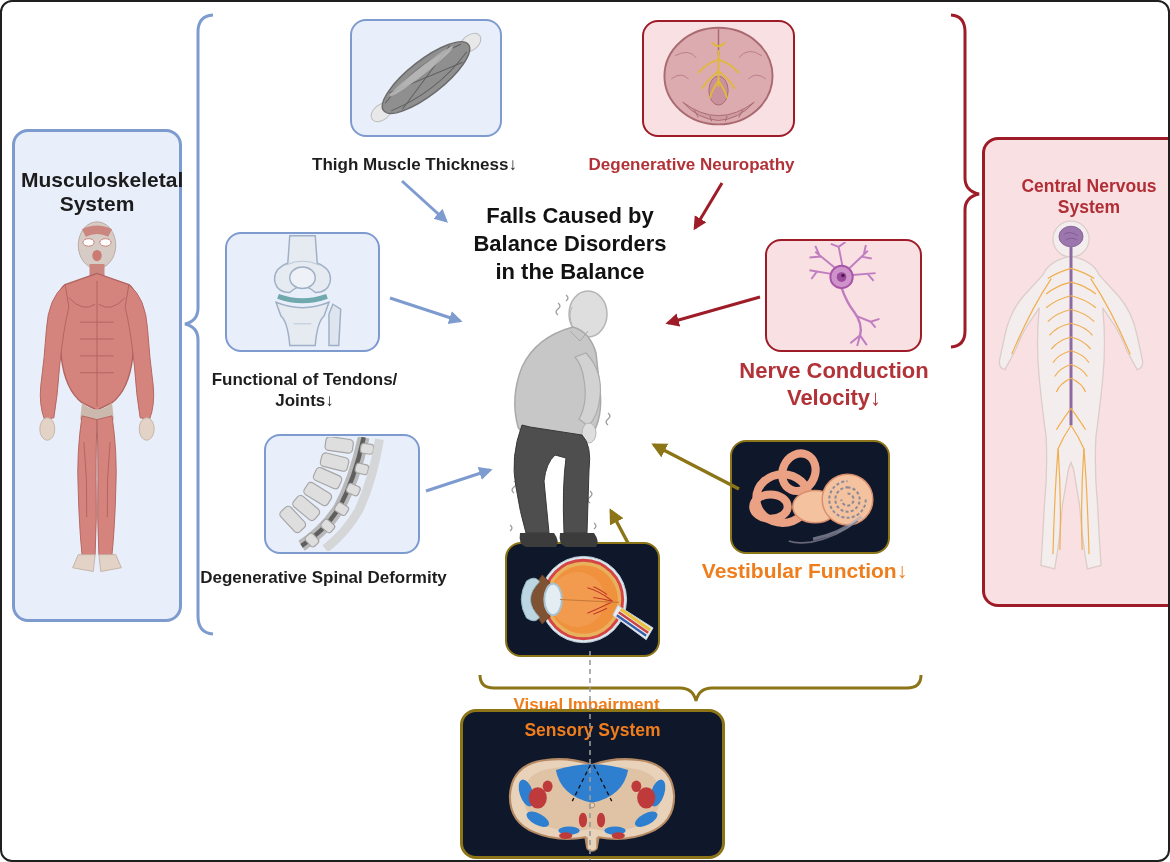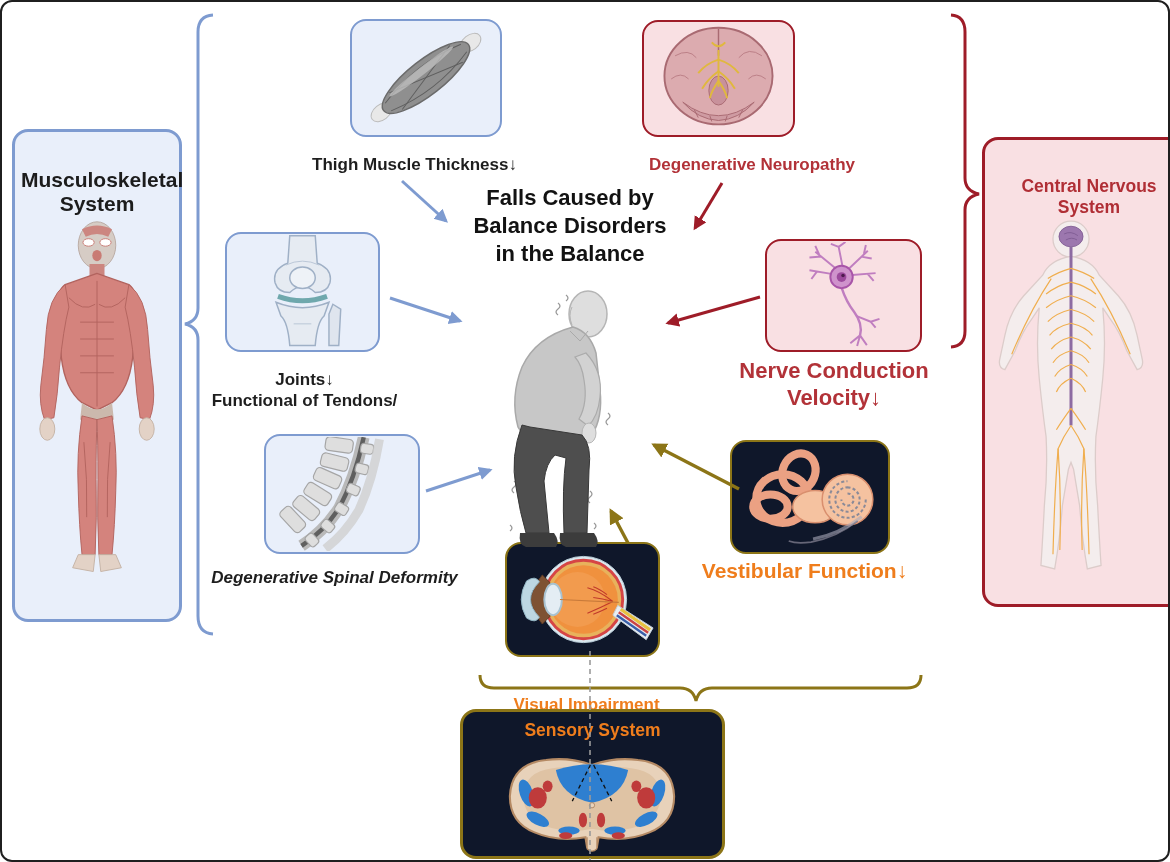--- a/index.html
+++ b/index.html
@@ -13,21 +13,21 @@
   .box.pink{background:#f9e0e3;border:3px solid #9e1c28;border-radius:16px;}
   .box.cream{background:#0f172a;border:3px solid #8c7517;border-radius:16px;}
   .panel{border-width:3px;border-radius:20px;}
   .lbl{position:absolute;font-weight:bold;text-align:center;color:#1e1e1e;line-height:1.22;}
   .lbl.red{color:#b23238;}
   .lbl.orange{color:#ef7d1c;}
   .sysname{position:relative;display:block;font-weight:bold;text-align:center;}
   .icn{position:absolute;display:block;}
   .icn svg{display:block;}
   .overlay{position:absolute;left:0;top:0;z-index:6;pointer-events:none;}
-  .title{position:absolute;left:432px;top:182px;width:272px;text-align:center;
+  .title{position:absolute;left:432px;top:200px;width:272px;text-align:center;
          font-weight:bold;font-size:22px;line-height:1.27;color:#121212;z-index:3;}
 </style>
 </head>
 <body>
 
 <div class="canvas">
 
   <div class="box blue panel" style="left:10px;top:127px;width:170px;height:493px;z-index:1">
     <div class="sysname" style="margin-top:36px;font-size:21px;color:#1c1c1c;padding:0 6px;">Musculoskeletal System</div>
   </div>
@@ -85,22 +85,22 @@
       <path d="M62 0 L88 0 L90 28 Q106 34 103 48 Q100 58 88 58 Q82 52 75 52 Q68 52 62 58 Q50 58 47 48 Q44 34 60 28 Z" fill="#e6ebf2" stroke="#9fb0c6" stroke-width="1.5"></path>
       <ellipse cx="75" cy="43" rx="13" ry="11" fill="#eef2f7" stroke="#9fb0c6" stroke-width="1.5"></ellipse>
       <path d="M50 62 Q75 71 100 62" stroke="#6fa8ad" stroke-width="5" fill="none"></path>
       <path d="M48 68 Q75 79 102 68 L97 82 Q90 88 88 112 L62 112 Q60 88 53 82 Z" fill="#e6ebf2" stroke="#9fb0c6" stroke-width="1.5"></path>
       <path d="M106 70 L114 75 L112 112 L102 112 L102 80 Z" fill="#dfe5ee" stroke="#9fb0c6" stroke-width="1.5"></path>
       <path d="M58 30 Q75 22 92 30" stroke="#b9c6d6" fill="none"></path>
       <path d="M66 90 L84 90" stroke="#b9c6d6" fill="none"></path>
     </svg>
   </span>
   <div class="lbl" style="left:185px;top:368px;width:235px;font-size:17px;">
+    <span style="display:block">Functional of Tendons/</span>
     <span style="display:block">Joints↓</span>
-    <span style="display:block">Functional of Tendons/</span>
   </div>
 
   <div class="box blue" style="left:262px;top:432px;width:156px;height:120px;z-index:1;border-width:2.5px"></div>
   <span class="icn" style="left:266px;top:435px;z-index:2">
     <svg width="148" height="114" viewBox="0 0 150 115">
       <path d="M97 0 Q88 42 72 72 Q56 96 34 110" stroke="#b9b9b9" stroke-width="12" fill="none"></path>
       <path d="M97 0 Q88 42 72 72 Q56 96 34 110" stroke="#5f5f5f" stroke-width="4.5" fill="none"></path>
       <g fill="#dedede" stroke="#a5a5a5" stroke-width="1.2">
         <g transform="translate(88 10) rotate(8)">
             <rect x="-30" y="-7" width="28" height="14" rx="4"></rect>
@@ -123,21 +123,21 @@
             <rect x="6" y="-5" width="13" height="10" rx="3"></rect>
           </g>
         <g transform="translate(36 95) rotate(47)">
             <rect x="-30" y="-7" width="28" height="14" rx="4"></rect>
             <rect x="6" y="-5" width="13" height="10" rx="3"></rect>
           </g>
       </g>
       <path d="M113 2 Q106 44 92 74 Q78 98 58 113" stroke="#cfcfcf" stroke-width="9" fill="none" opacity="0.8"></path>
     </svg>
   </span>
-  <div class="lbl" style="left:180px;top:566px;width:305px;font-size:17px;font-style:italic;">Degenerative Spinal Deformity</div>
+  <div class="lbl" style="left:169px;top:566px;width:305px;font-size:17px;">Degenerative Spinal Deformity</div>
 
   <div class="title">
     <span style="display:block">Falls Caused by</span>
     <span style="display:block">Balance Disorders</span>
     <span style="display:block">in the Balance</span>
   </div>
 
   <span class="icn" style="left:468px;top:283px;z-index:2">
     <svg width="180" height="280" viewBox="0 0 180 280">
       <g stroke="#9a9a9a" stroke-width="1.3" fill="none">
@@ -176,21 +176,21 @@
         <path d="M68 20 Q75 28 82 20"></path>
         <path d="M75 38 Q62 42 54 52"></path>
           <path d="M75 38 Q88 42 96 52"></path>
         <path d="M75 50 Q64 58 58 68"></path>
           <path d="M75 50 Q86 58 92 68"></path>
         <path d="M75 60 Q68 70 66 78"></path>
           <path d="M75 60 Q82 70 84 78"></path>
       </g>
     </svg>
   </span>
-  <div class="lbl red" style="left:578px;top:153px;width:275px;font-size:17px;text-align:right;">Degenerative Neuropathy</div>
+  <div class="lbl red" style="left:552px;top:153px;width:275px;font-size:17px;">Degenerative Neuropathy</div>
 
   <div class="box pink" style="left:763px;top:237px;width:157px;height:113px;z-index:1;border-width:2.5px"></div>
   <span class="icn" style="left:767px;top:240px;z-index:2">
     <svg width="149" height="107" viewBox="0 0 150 110">
       <g stroke="#c07ec0" stroke-width="2" fill="none">
         <path d="M68 28 L46 10 M52 15 L40 16 M50 13 L46 4"></path>
         <path d="M74 25 L70 5 M70 5 L62 2 M70 5 L77 0"></path>
         <path d="M81 27 L100 9 M93 15 L104 17 M96 12 L98 3"></path>
         <path d="M64 33 L40 29 M48 30 L42 38"></path>
         <path d="M84 34 L108 32 M100 33 L106 40"></path>

